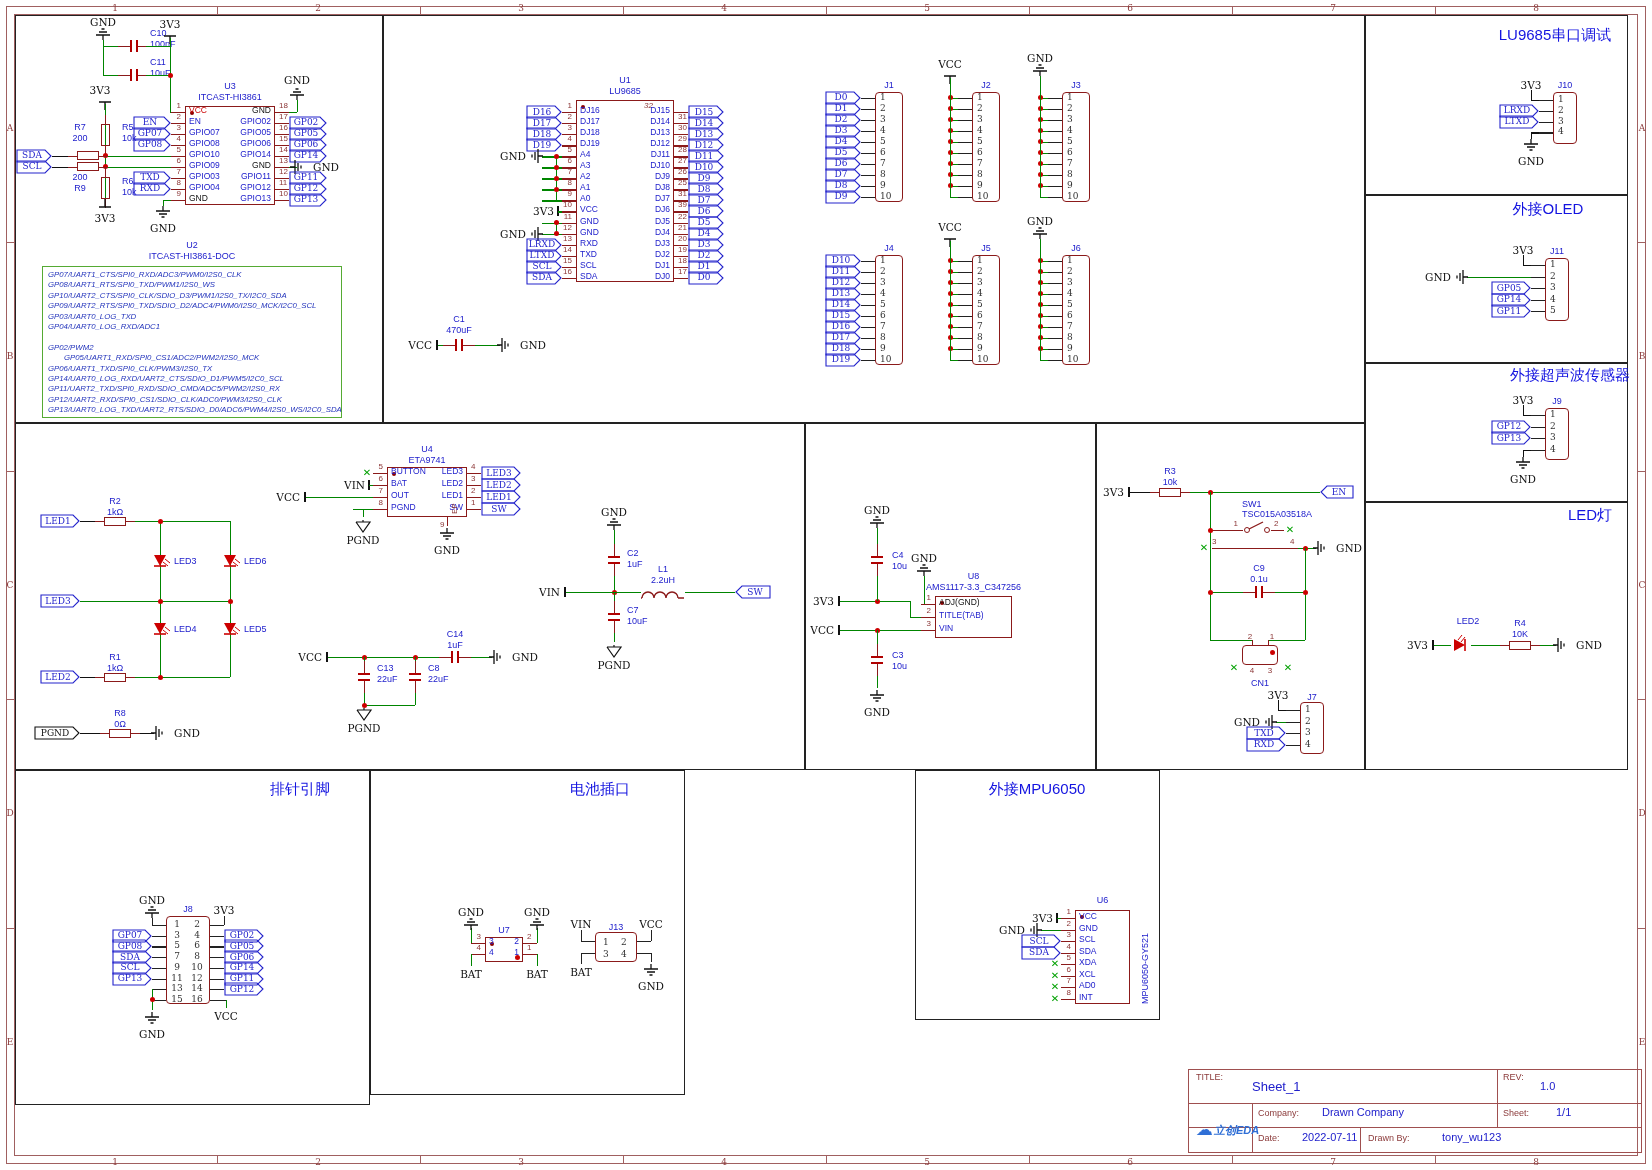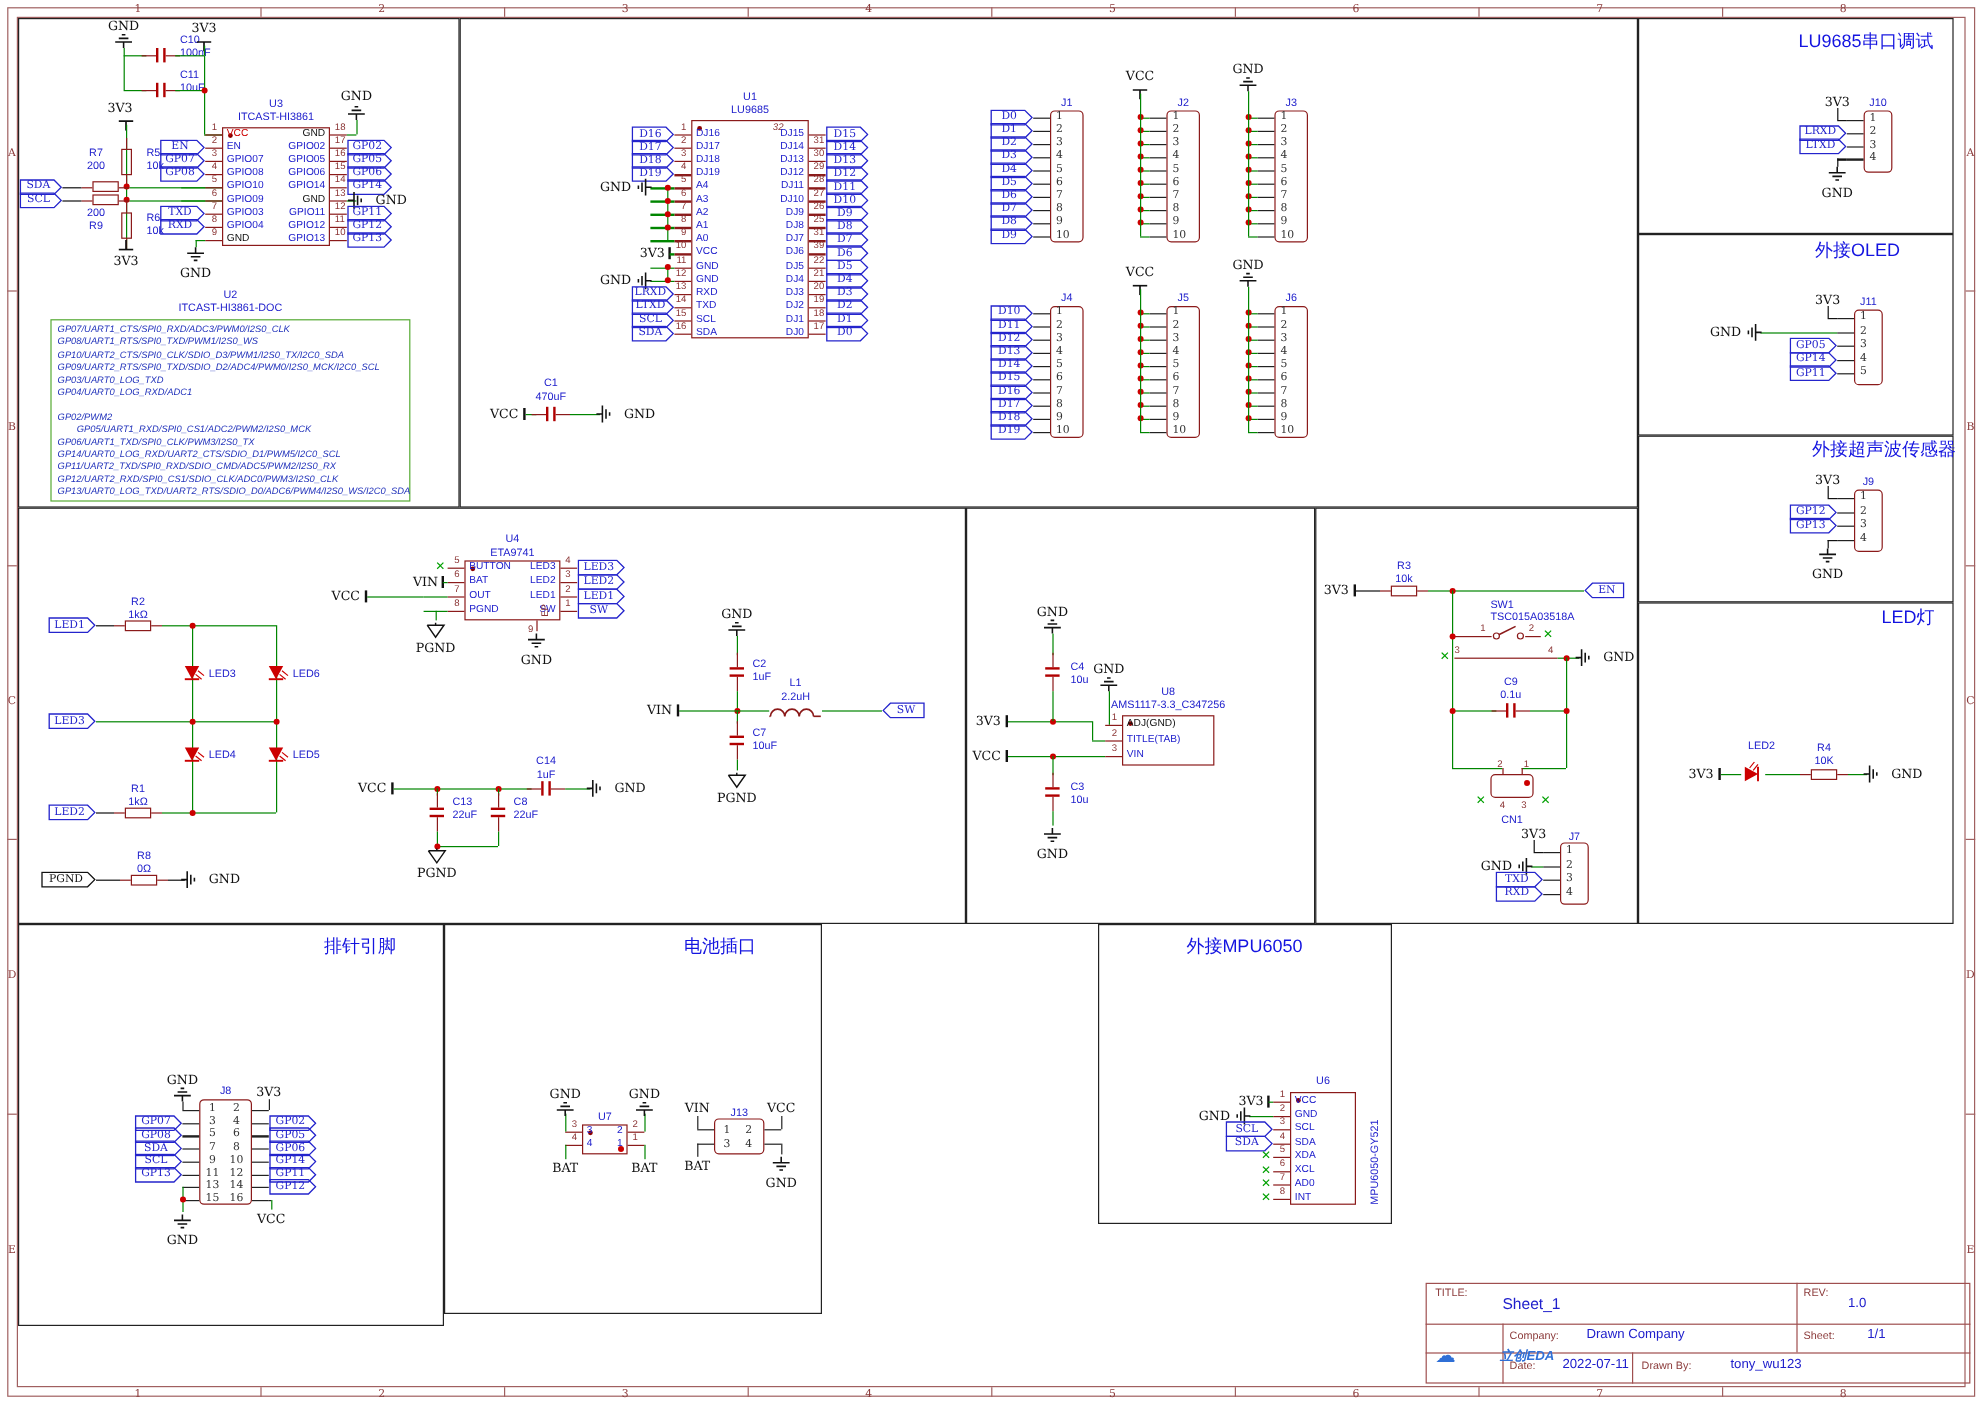--- a/index.html
+++ b/index.html
@@ -1443,21 +1443,21 @@
     <div class="wireline" style="left: 1188px; top: 1103px; width: 454px; height: 1.2px; background: rgb(159, 79, 79);"></div>
     <div class="wireline" style="left: 1188px; top: 1127px; width: 454px; height: 1.2px; background: rgb(159, 79, 79);"></div>
     <div class="wireline" style="left: 1497px; top: 1069px; width: 1.2px; height: 58px; background: rgb(159, 79, 79);"></div>
     <div class="wireline" style="left: 1252px; top: 1103px; width: 1.2px; height: 50px; background: rgb(159, 79, 79);"></div>
     <div class="wireline" style="left: 1360px; top: 1127px; width: 1.2px; height: 26px; background: rgb(159, 79, 79);"></div>
     <div class="t tb" style="left: 1196px; top: 1072px;">TITLE:</div>
     <div class="t tbig" style="left: 1252px; top: 1080px;">Sheet_1</div>
     <div class="t tb" style="left: 1503px; top: 1072px;">REV:</div>
     <div class="t tbv" style="left: 1540px; top: 1080px;">1.0</div>
     <div class="t logo-cloud" style="left: 1196px; top: 1120px;">☁</div>
-    <div class="t logo-text" style="left: 1214px; top: 1124px; margin-left: 36px;">立创EDA</div>
+    <div class="t logo-text" style="left: 1214px; top: 1124px;">立创EDA</div>
     <div class="t tb" style="left: 1258px; top: 1108px;">Company:</div>
     <div class="t tbv" style="left: 1322px; top: 1106px;">Drawn Company</div>
     <div class="t tb" style="left: 1503px; top: 1108px;">Sheet:</div>
     <div class="t tbv" style="left: 1556px; top: 1106px;">1/1</div>
     <div class="t tb" style="left: 1258px; top: 1133px;">Date:</div>
     <div class="t tbv" style="left: 1302px; top: 1131px;">2022-07-11</div>
     <div class="t tb" style="left: 1368px; top: 1133px;">Drawn By:</div>
     <div class="t tbv" style="left: 1442px; top: 1131px;">tony_wu123</div>
   </div>
 

